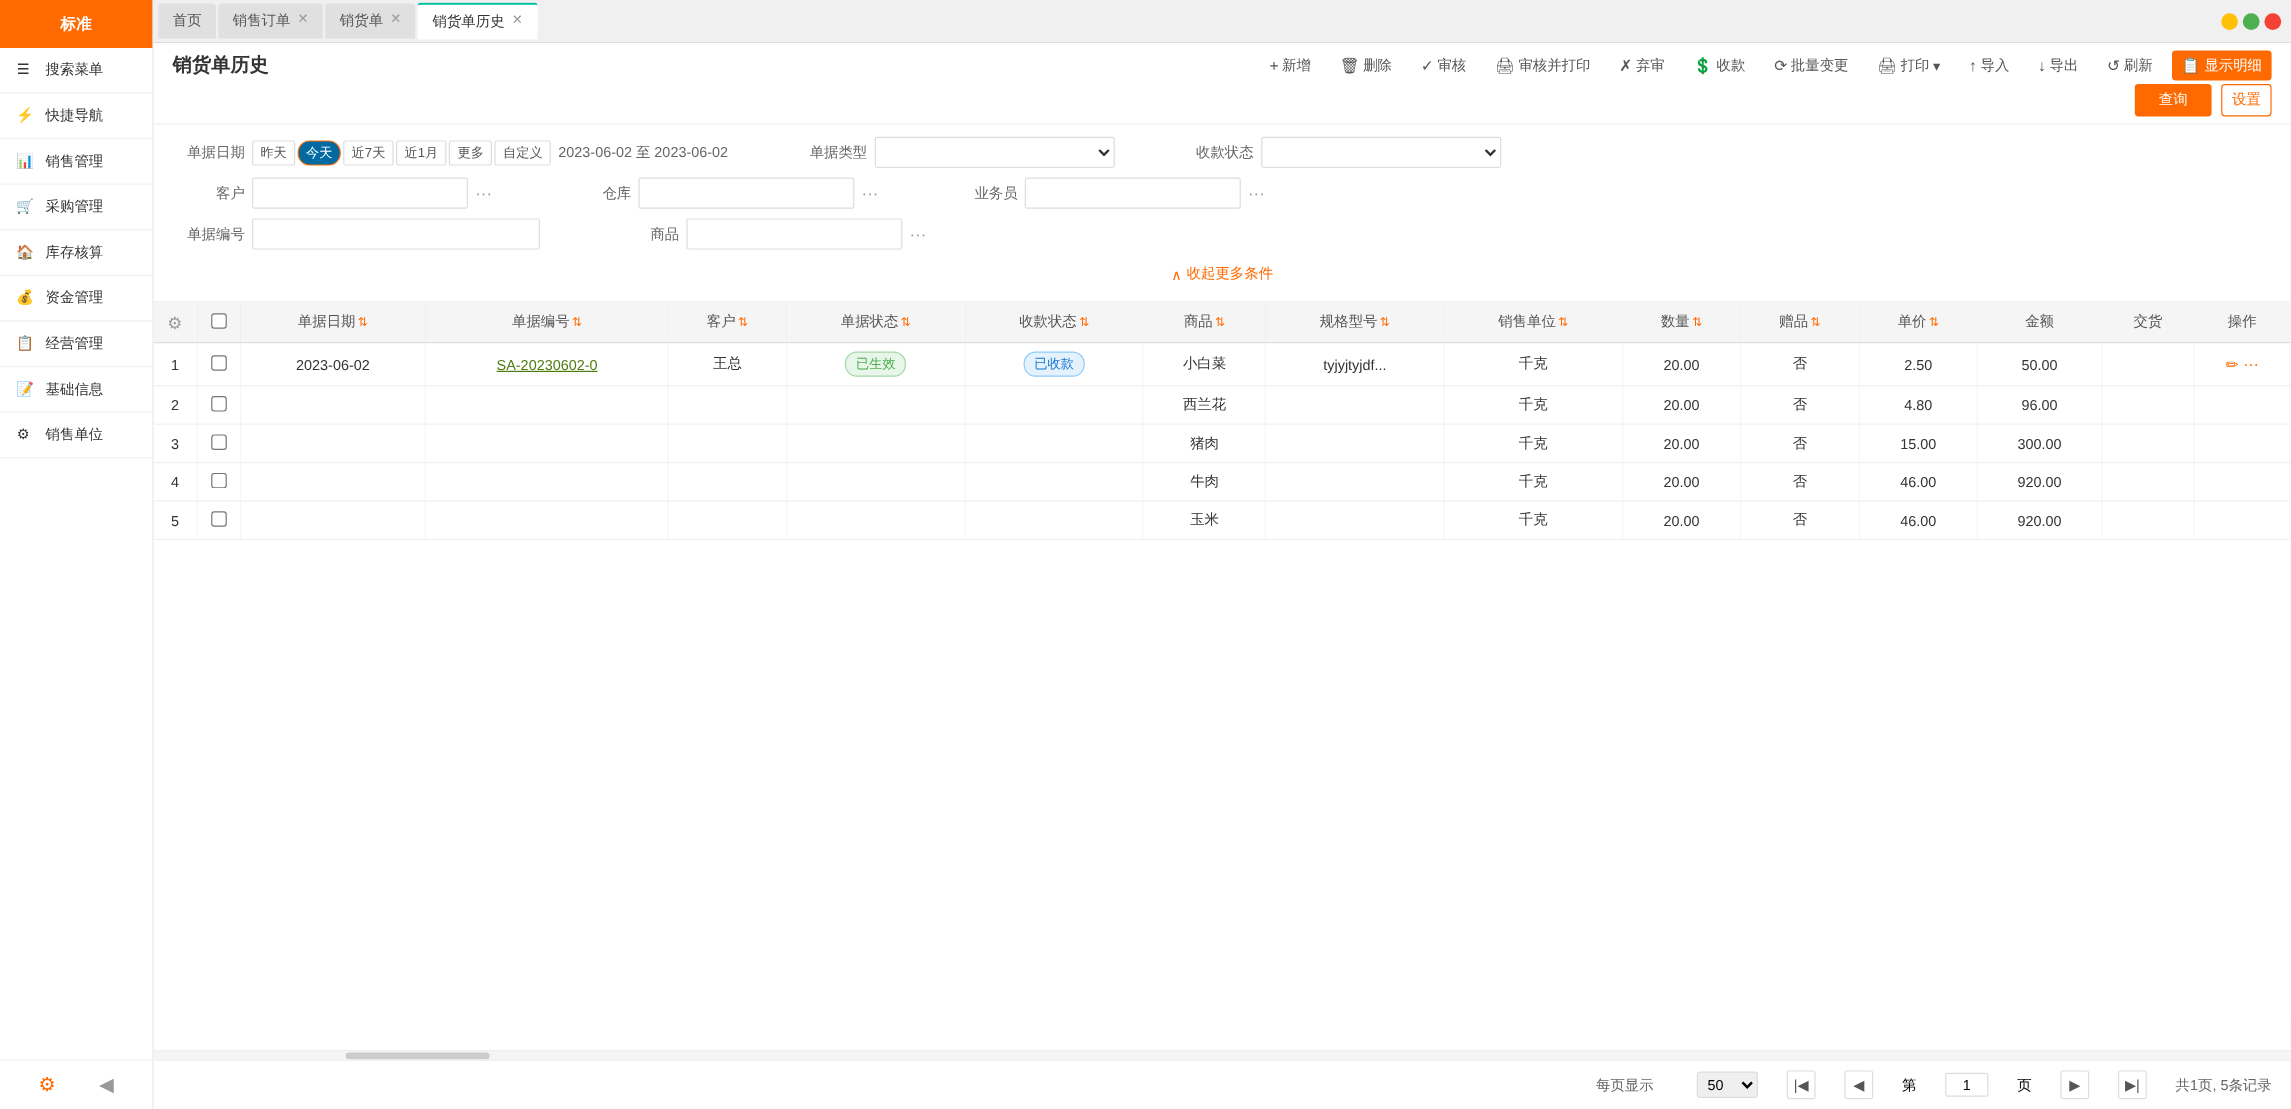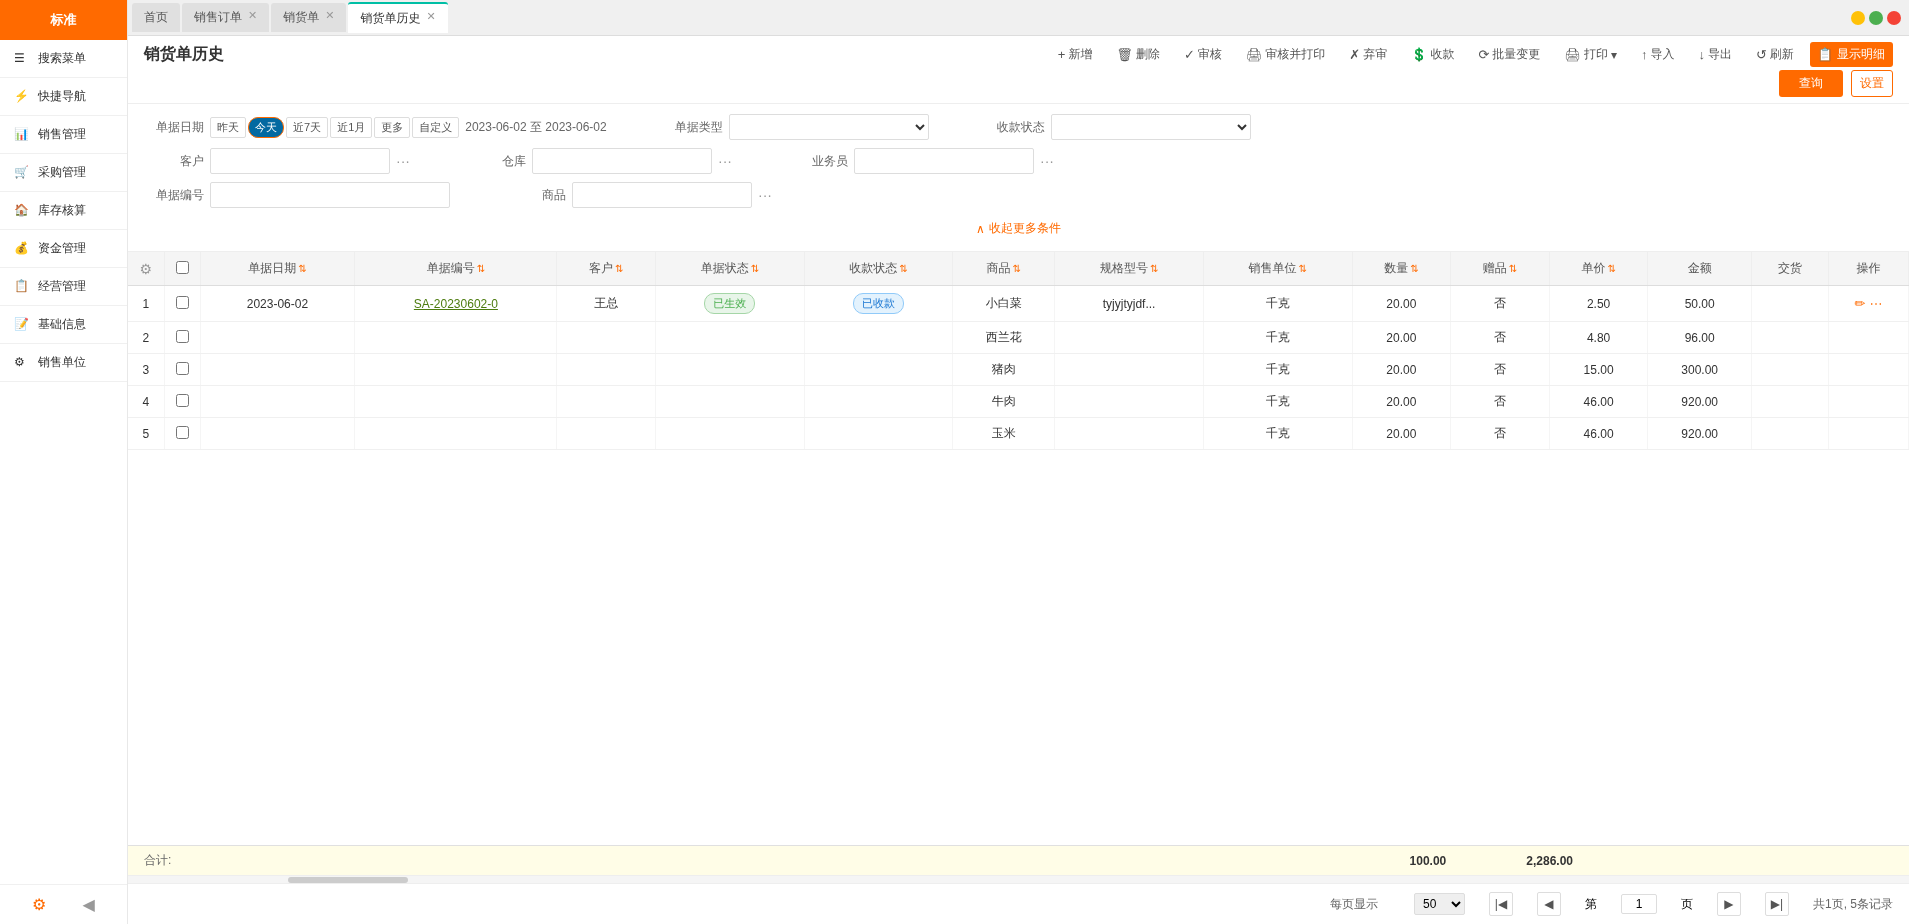--- a/index.html
+++ b/index.html
@@ -470,27 +470,20 @@
           <td>否</td>
           <td>46.00</td>
           <td>920.00</td>
           <td></td>
           <td></td>
         </tr>
       </tbody>
     </table>
   </div>
 
-  <div class="table-footer">
-    <span class="footer-label">合计:</span>
-    <div style="flex:1;display:flex;align-items:center;justify-content:flex-end;gap:80px;padding-right:320px;">
-      <span class="footer-val">100.00</span>
-      <span class="footer-val">2,286.00</span>
-    </div>
-  </div>
 
   <div class="scrollbar-area">
     <div class="scrollbar-thumb"></div>
   </div>
 
   <div class="pagination">
     <span class="page-size-label">每页显示</span>
     <select class="page-size-select">
       <option>20</option>
       <option selected="">50</option>

